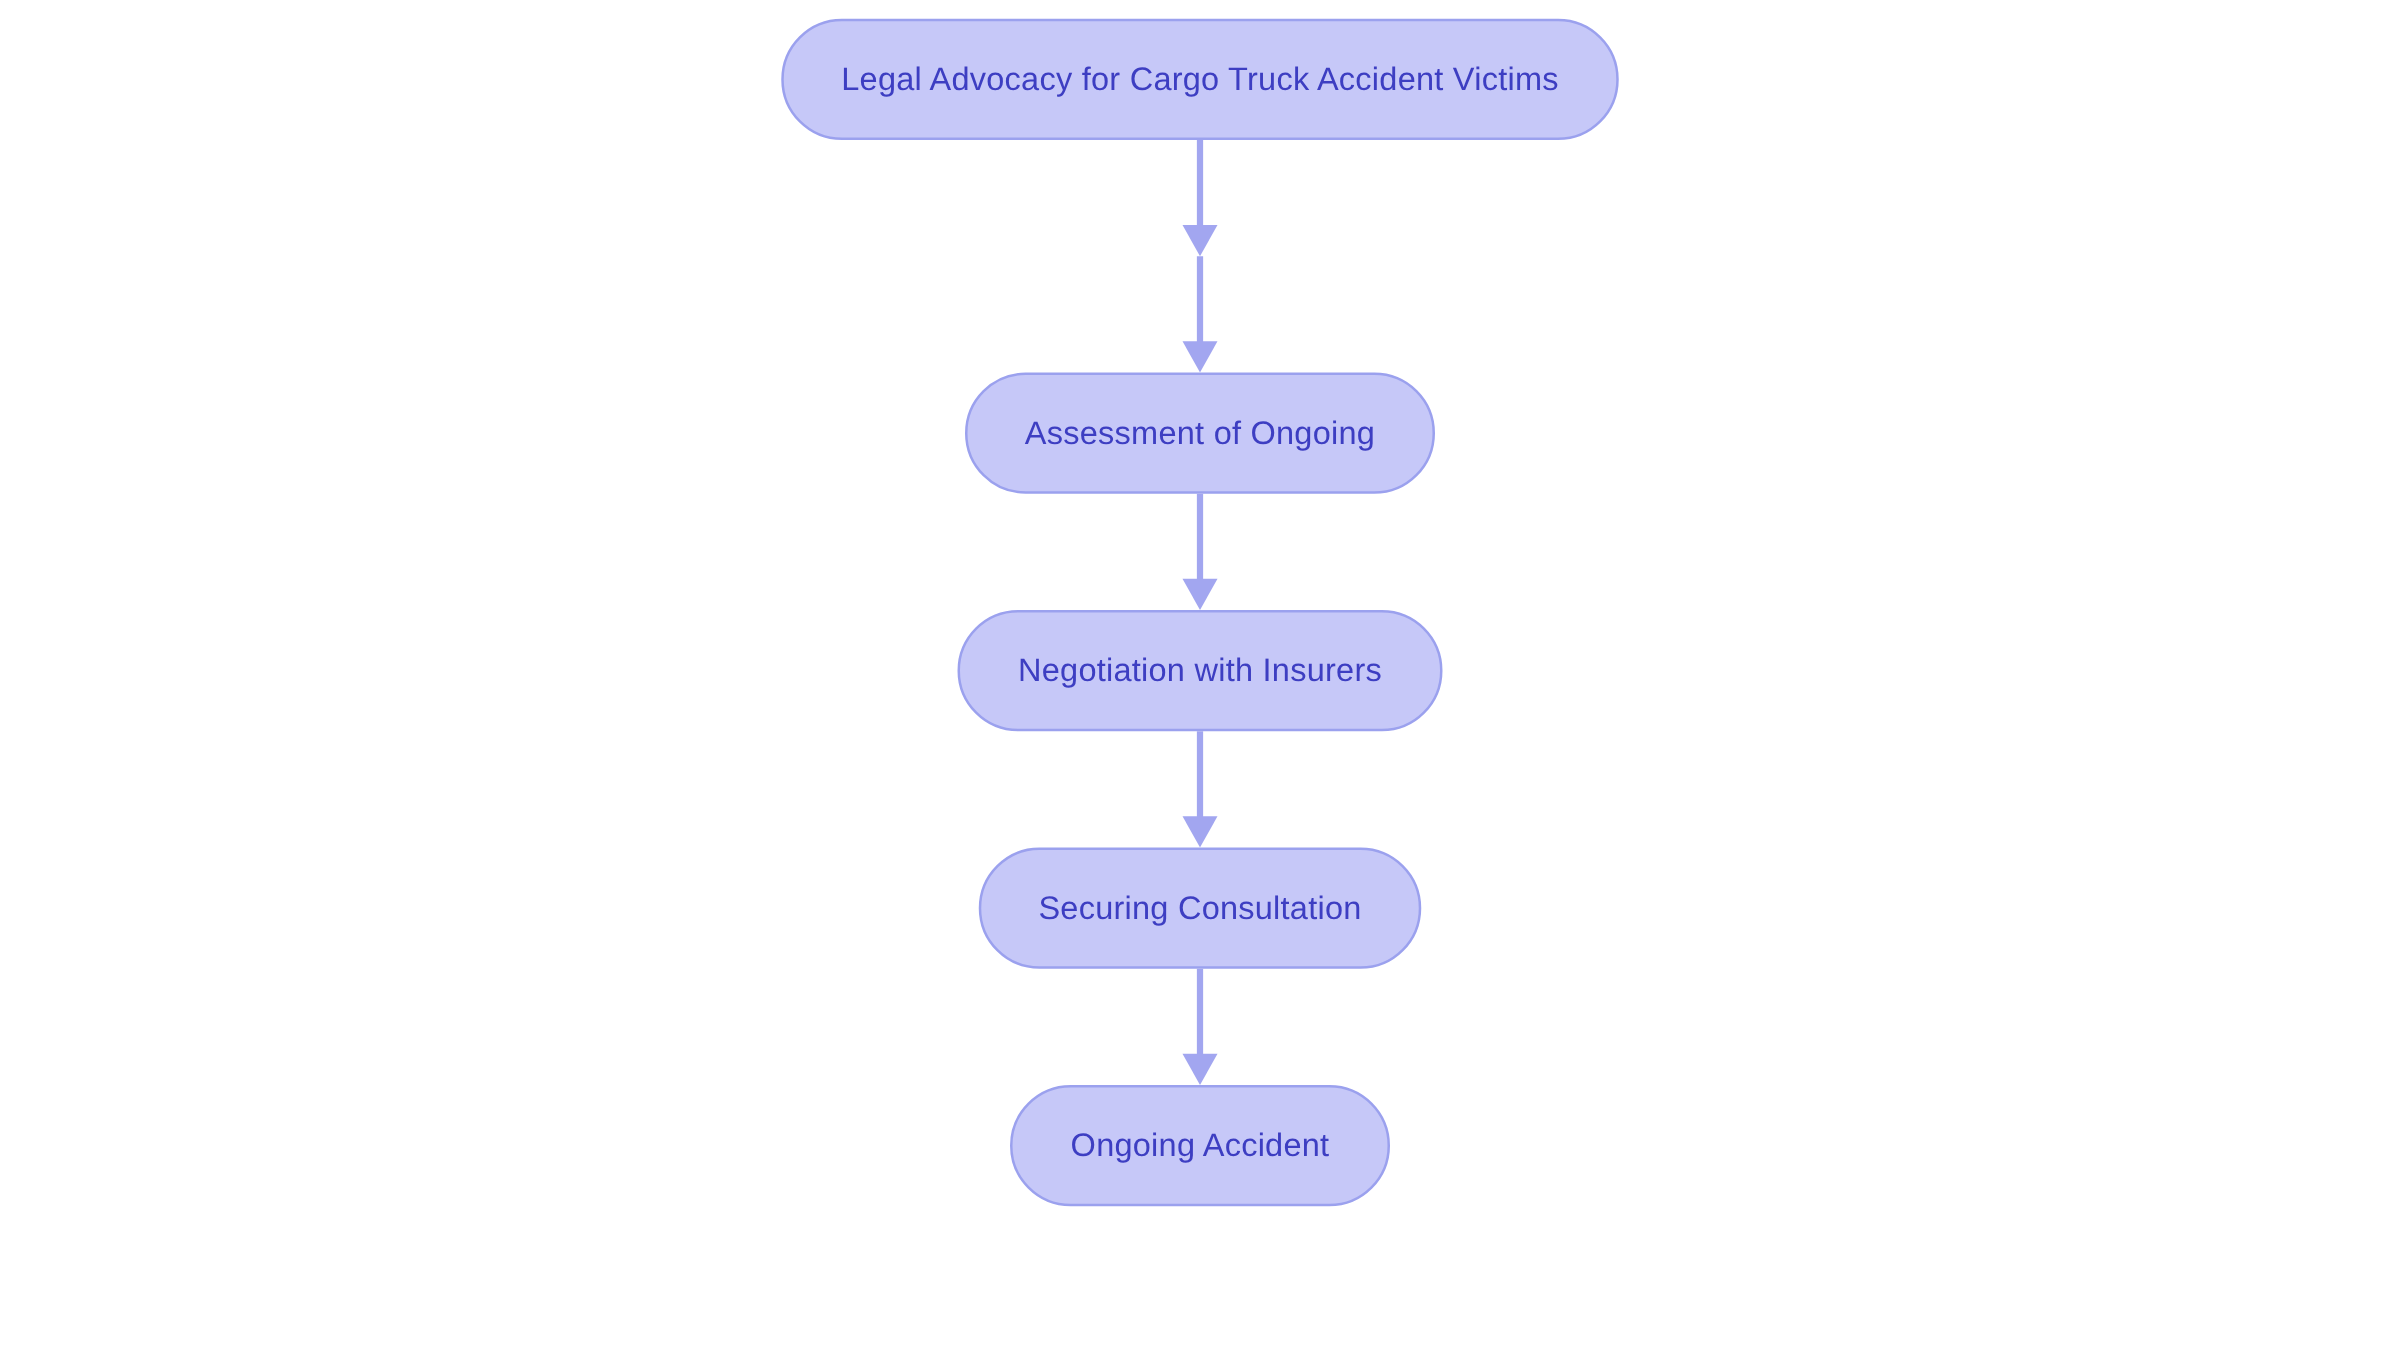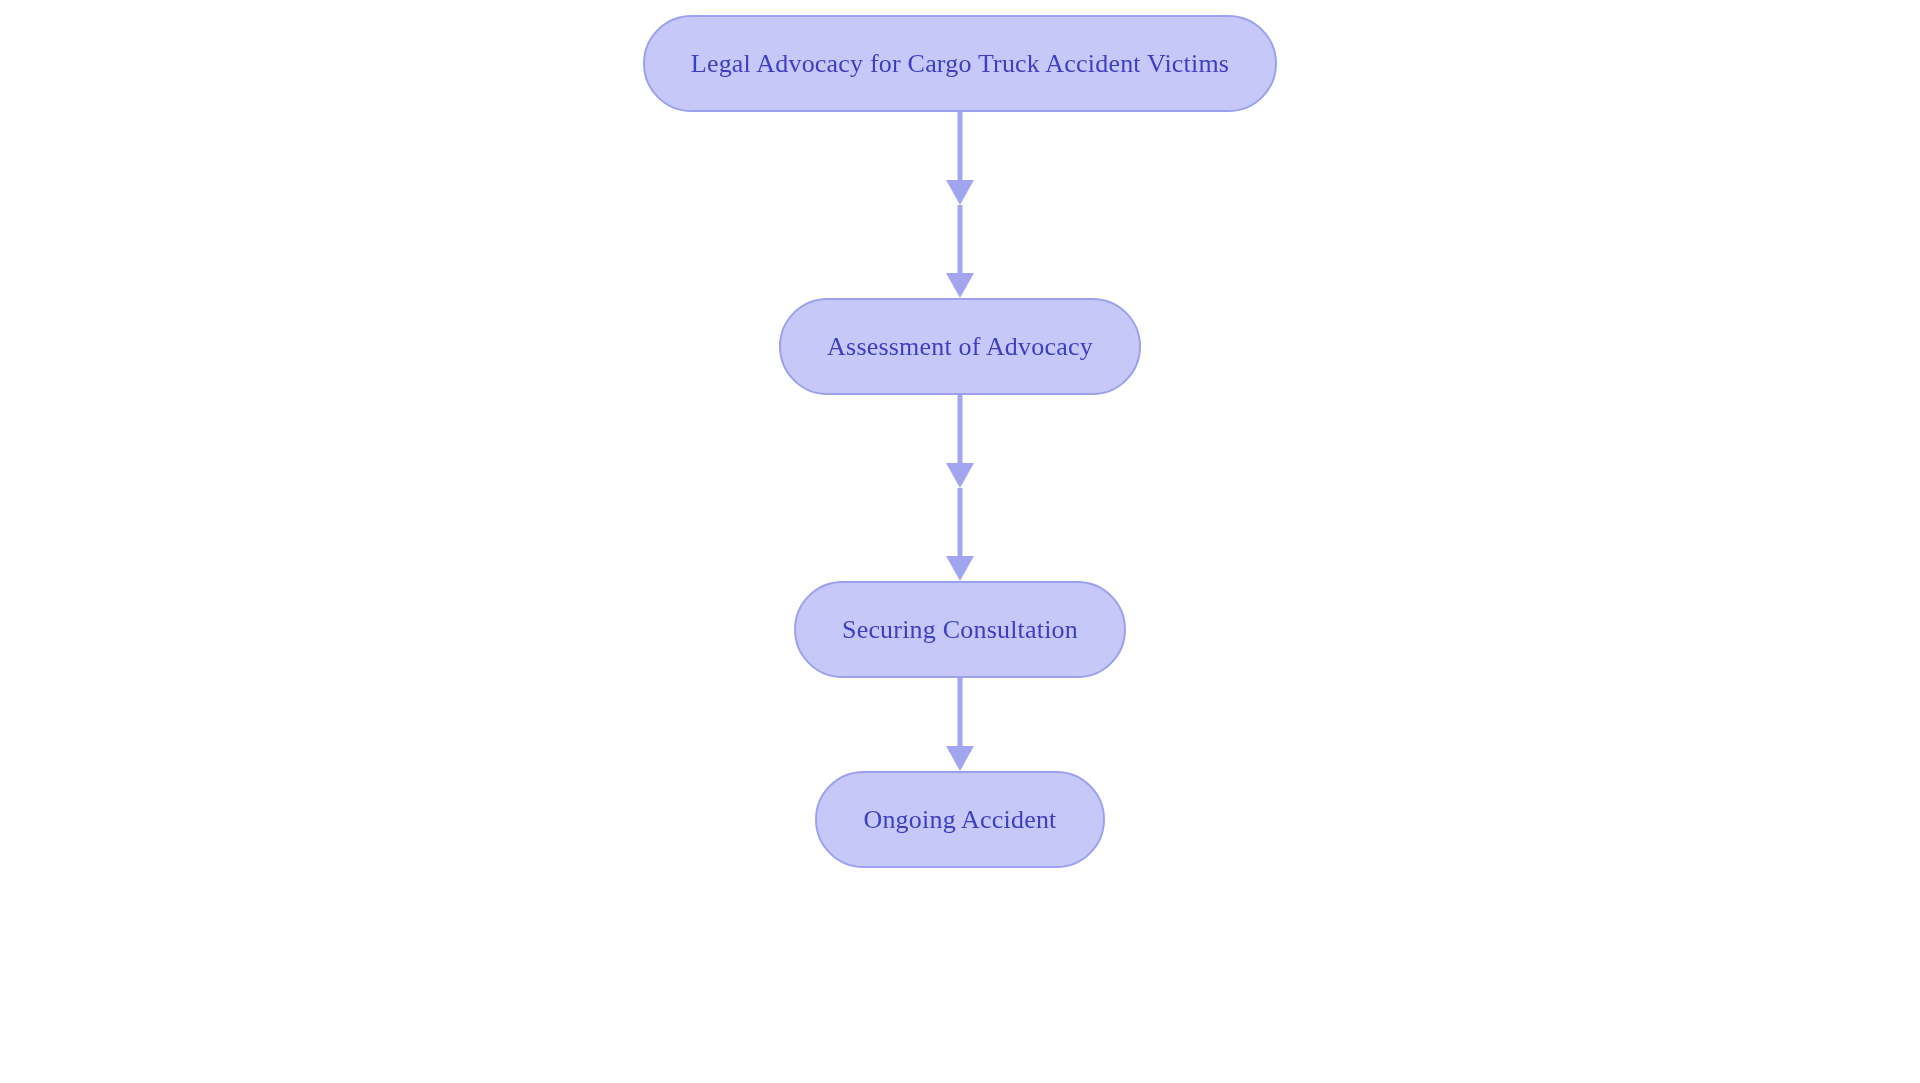--- a/index.html
+++ b/index.html
@@ -28,21 +28,20 @@
     color: var(--node-text, #3d3ec2);
     display: flex;
     align-items: center;
     justify-content: center;
     padding: 0 46px;
     box-sizing: border-box;
     font-size: 26px;
     letter-spacing: 0.2px;
     white-space: nowrap;
     flex: 0 0 auto;
-    font-family: Liberation Serif, serif;
   }
   .node .node-label {
     display: inline-block;
   }
   .edge {
     position: relative;
     width: 30px;
     height: 93px;
     flex: 0 0 auto;
   }
@@ -76,25 +75,28 @@
     </div>
     <div class="edge">
       <div class="shaft"></div>
       <div class="head"></div>
     </div>
     <div class="edge">
       <div class="shaft"></div>
       <div class="head"></div>
     </div>
     <div class="node">
-      <span class="node-label">Assessment of Advocacy</span>
+      <span class="node-label">Assessment of Ongoing</span>
     </div>
     <div class="edge">
       <div class="shaft"></div>
       <div class="head"></div>
+    </div>
+    <div class="node">
+      <span class="node-label">Negotiation with Insurers</span>
     </div>
     <div class="edge">
       <div class="shaft"></div>
       <div class="head"></div>
     </div>
     <div class="node">
       <span class="node-label">Securing Consultation</span>
     </div>
     <div class="edge">
       <div class="shaft"></div>

